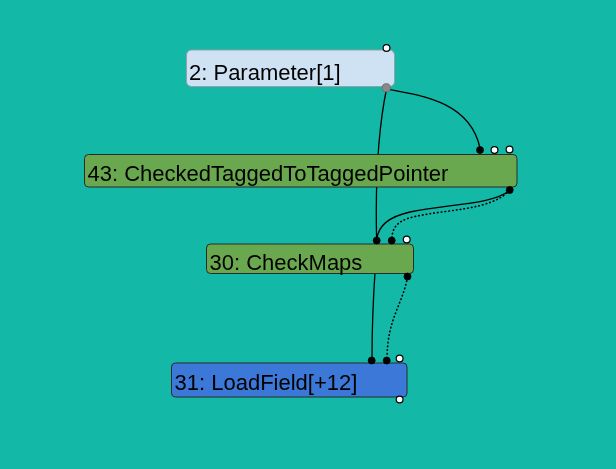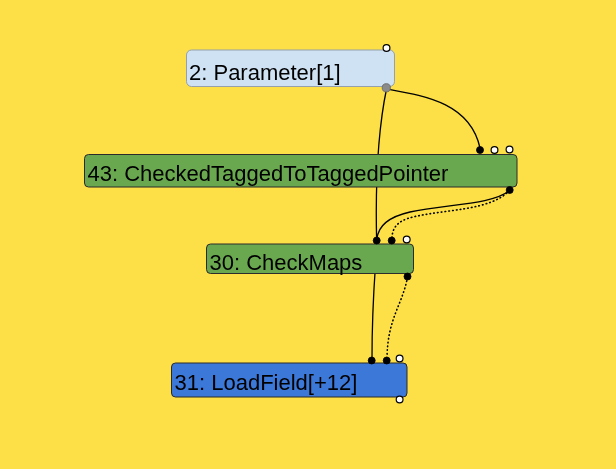--- a/index.html
+++ b/index.html
@@ -1,20 +1,20 @@
 <!DOCTYPE html>
 <html><head>
 <meta charset="utf-8">
 <style>
   html, body { margin: 0; padding: 0; background: #ffffff; }
   .stage {
     position: relative;
     width: 616px;
     height: 469px;
-    background: #fde047;
+    background: #14b8a6;
     overflow: hidden;
     font-family: "Liberation Sans", sans-serif;
   }
   svg { display: block; }
   .edge {
     fill: none;
     stroke: #000000;
     stroke-width: 1.3;
   }
   .edge.dotted {

